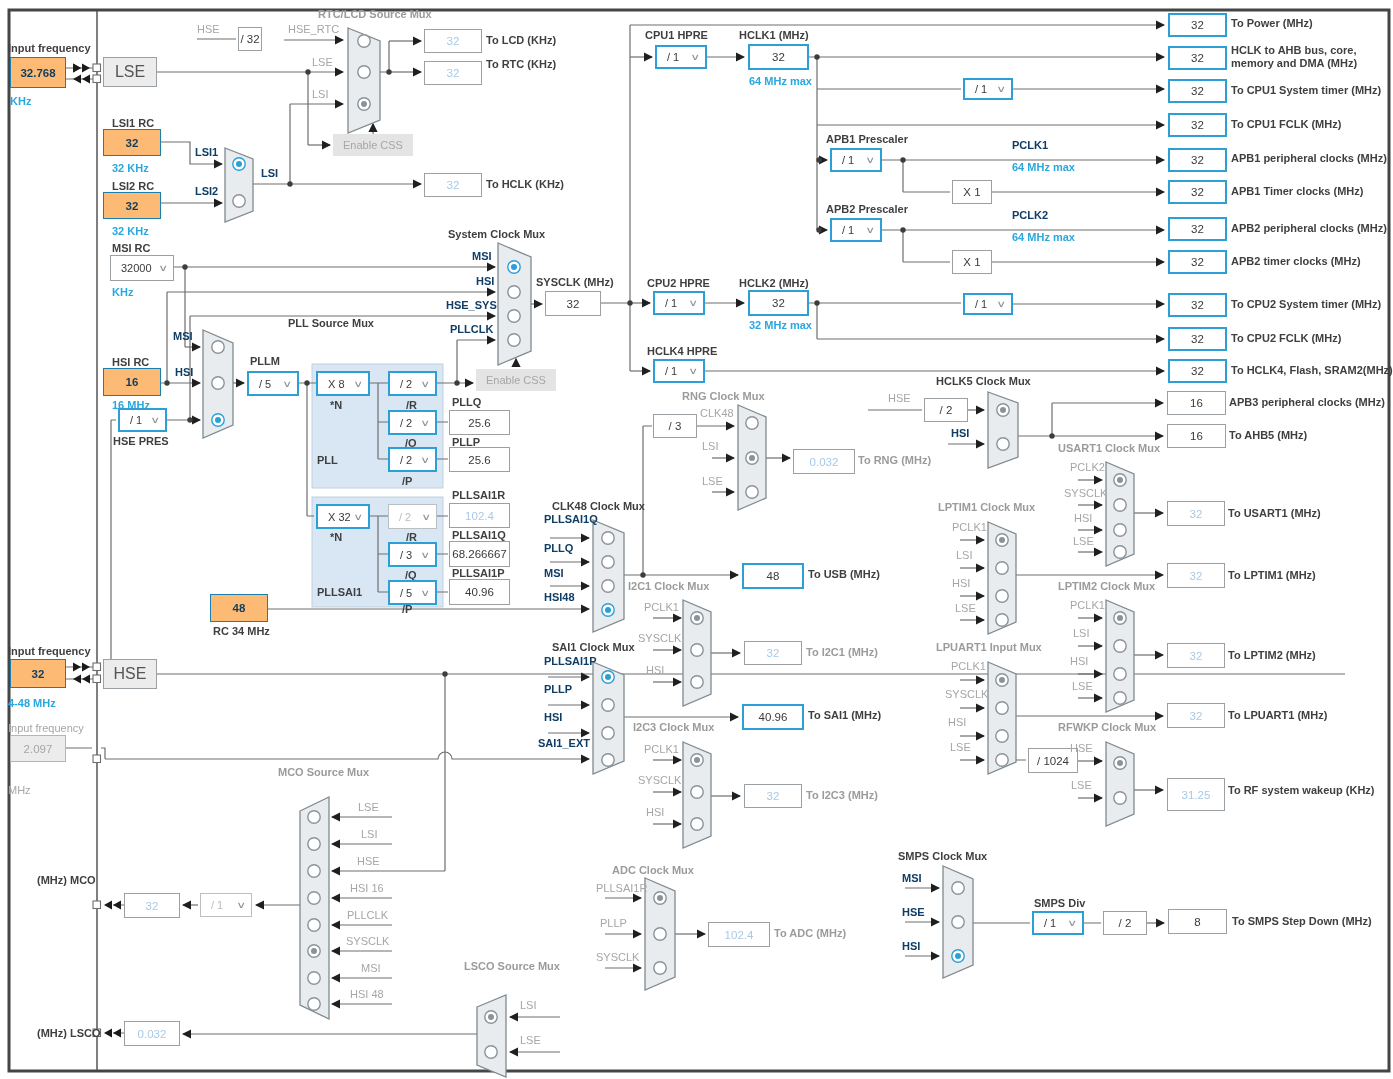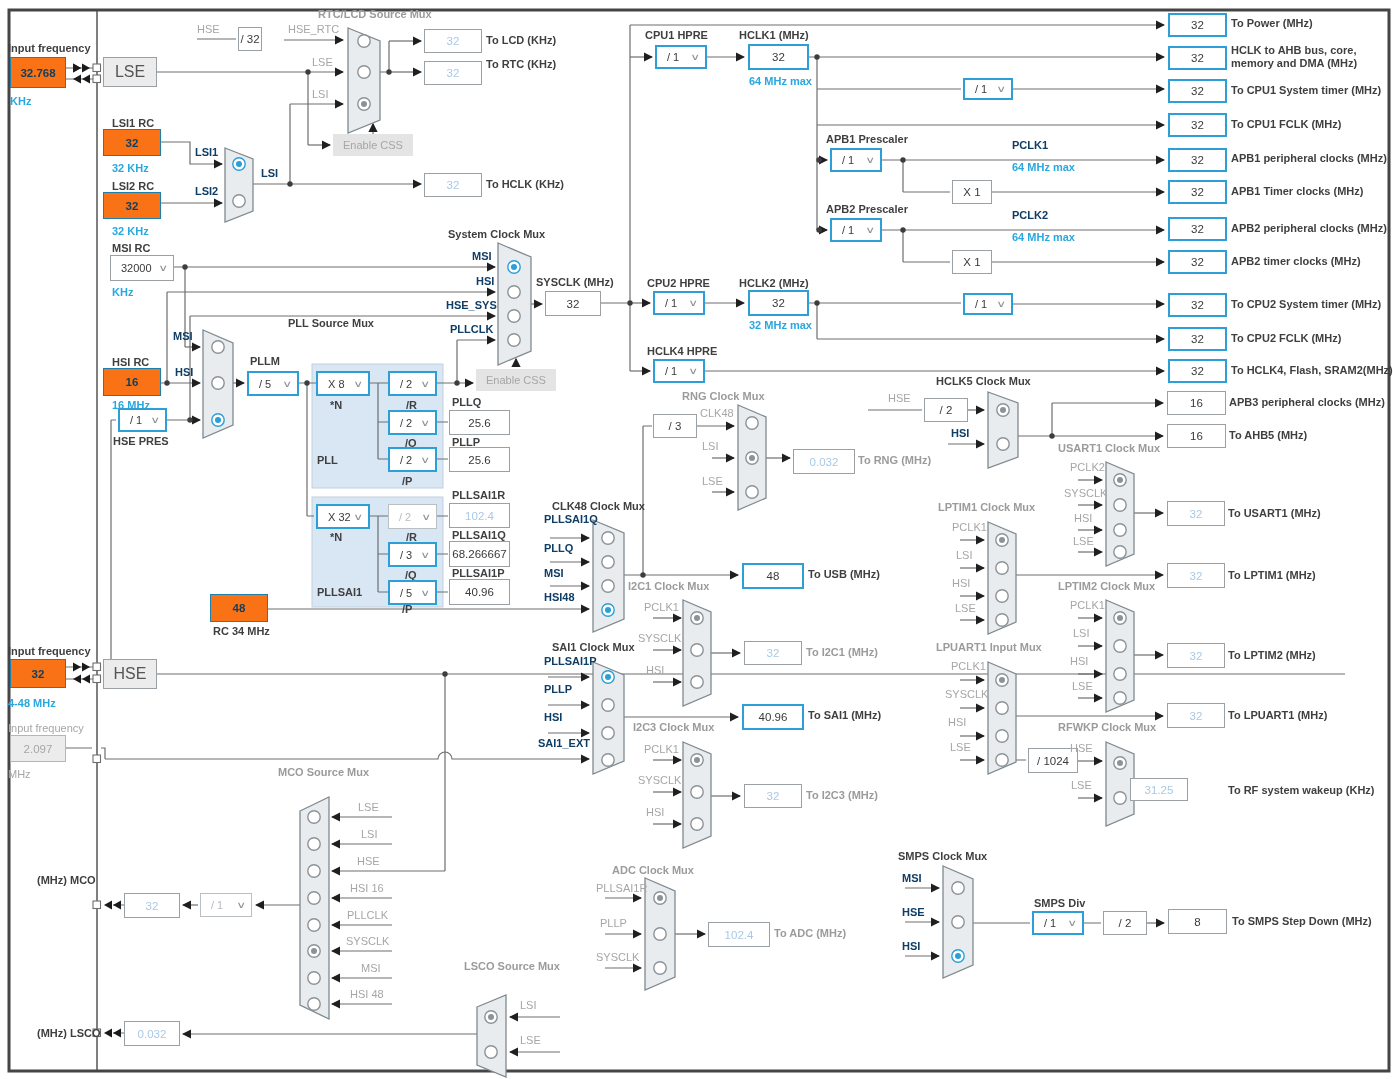--- a/index.html
+++ b/index.html
@@ -8,21 +8,21 @@
   .t{position:absolute;font-size:11px;line-height:13px;white-space:nowrap;color:#9b9b9b}
   .t.d{color:#3f3f3f;font-weight:bold}
   .t.n{color:#0e3d66;font-weight:bold}
   .t.b{color:#29a8e0;font-weight:bold}
   .t.g{color:#a6a6a6}
   .t.gt{color:#9b9b9b;font-weight:bold}
   .t.wrap{white-space:normal;width:160px}
   .bx{position:absolute;box-sizing:border-box;border:1px solid #9aa0a4;background:#fff;color:#3a3a3a;font-size:11.5px;display:flex;align-items:center;justify-content:center}
   .bx.bb{border:2px solid #2b9fd6}
   .bx.dim{color:#a8c9e6}
-  .fillbx{position:absolute;box-sizing:border-box;background:#f97316;border:1px solid #1d7fae;color:#0f3e5e;font-weight:bold;font-size:11.5px;display:flex;align-items:center;justify-content:center}
+  .fillbx{position:absolute;box-sizing:border-box;background:#fdba74;border:1px solid #1d7fae;color:#0f3e5e;font-weight:bold;font-size:11.5px;display:flex;align-items:center;justify-content:center}
   .graybx{position:absolute;box-sizing:border-box;background:#ececec;border:1px solid #b5b5b5;color:#a6a6a6;font-size:11.5px;display:flex;align-items:center;justify-content:center}
   .dd{position:absolute;box-sizing:border-box;border:2px solid #2b9fd6;background:#fff;color:#3a3a3a;font-size:11px;display:flex;align-items:center;justify-content:space-between;padding:0 6px 0 10px}
   .dd.gray{border:1px solid #9aa0a4}
   .dd.dim{border:1px solid #b9bfc3;color:#b7bdc1}
   .dd .ch{color:#8b9399;font-size:9px;transform:scaleX(1.5);font-weight:normal}
   .src{position:absolute;box-sizing:border-box;background:#ececec;border:1.5px solid #9aa0a4;color:#555;font-size:16px;display:flex;align-items:center;justify-content:center}
   .cssbtn{position:absolute;box-sizing:border-box;background:#e4e4e4;color:#a6a6a6;font-size:11px;display:flex;align-items:center;justify-content:center}
   .w{stroke:#6e6e6e;stroke-width:1.2;fill:none}
   .mux{fill:#e8ecee;stroke:#7f8a90;stroke-width:1.3}
   .ro{fill:#fff;stroke:#8b9399;stroke-width:1.4}
@@ -345,21 +345,21 @@
     </div>
 <div class="t d" style="left:113px;top:435px">HSE PRES</div>
 <div class="fillbx" style="left:210px;top:594px;width:58px;height:28px">48</div>
 <div class="t d" style="left:213px;top:625px">RC 34 MHz</div>
 <div class="t d" style="left:8px;top:645px">Input frequency</div>
 <div class="fillbx" style="left:10px;top:659px;width:56px;height:29px">32</div>
 <div class="t b" style="left:8px;top:697px">4-48 MHz</div>
 <div class="src" style="left:103px;top:659px;width:54px;height:30px">HSE</div>
 <div class="t g" style="left:8px;top:722px">Input frequency</div>
 <div class="graybx" style="left:10px;top:735px;width:56px;height:27px">2.097</div>
-<div class="t g" style="left:8px;top:768px">MHz</div>
+<div class="t g" style="left:8px;top:784px">MHz</div>
 
 <div class="t gt" style="left:318px;top:8px">RTC/LCD Source Mux</div>
 <div class="t g" style="left:197px;top:23px">HSE</div>
 <div class="bx" style="left:238px;top:27px;width:24px;height:24px">/ 32</div>
 <div class="t g" style="left:288px;top:23px">HSE_RTC</div>
 <div class="t g" style="left:312px;top:56px">LSE</div>
 <div class="t g" style="left:312px;top:88px">LSI</div>
 <div class="cssbtn" style="left:333px;top:134px;width:80px;height:22px">Enable CSS</div>
 <div class="bx dim" style="left:424px;top:29px;width:58px;height:24px">32</div>
 <div class="t d" style="left:486px;top:34px">To LCD (KHz)</div>
@@ -580,21 +580,21 @@
 <div class="t g" style="left:951px;top:660px">PCLK1</div>
 <div class="t g" style="left:945px;top:688px">SYSCLK</div>
 <div class="t g" style="left:948px;top:716px">HSI</div>
 <div class="t g" style="left:950px;top:741px">LSE</div>
 <div class="bx dim" style="left:1167px;top:703px;width:58px;height:25px">32</div>
 <div class="t d" style="left:1228px;top:709px">To LPUART1 (MHz)</div>
 <div class="t gt" style="left:1058px;top:721px">RFWKP Clock Mux</div>
 <div class="bx" style="left:1028px;top:748px;width:50px;height:25px">/ 1024</div>
 <div class="t g" style="left:1070px;top:742px">HSE</div>
 <div class="t g" style="left:1071px;top:779px">LSE</div>
-<div class="bx dim" style="left:1130px;top:778px;width:58px;height:23px">31.25</div>
+<div class="bx dim" style="left:1167px;top:778px;width:58px;height:33px">31.25</div>
 <div class="t d" style="left:1228px;top:784px">To RF system wakeup (KHz)</div>
 
 <div class="t gt" style="left:612px;top:864px">ADC Clock Mux</div>
 <div class="t g" style="left:596px;top:882px">PLLSAI1R</div>
 <div class="t g" style="left:600px;top:917px">PLLP</div>
 <div class="t g" style="left:596px;top:951px">SYSCLK</div>
 <div class="bx dim" style="left:708px;top:922px;width:62px;height:25px">102.4</div>
 <div class="t gt" style="left:774px;top:927px">To ADC (MHz)</div>
 
 <div class="t d" style="left:898px;top:850px">SMPS Clock Mux</div>

